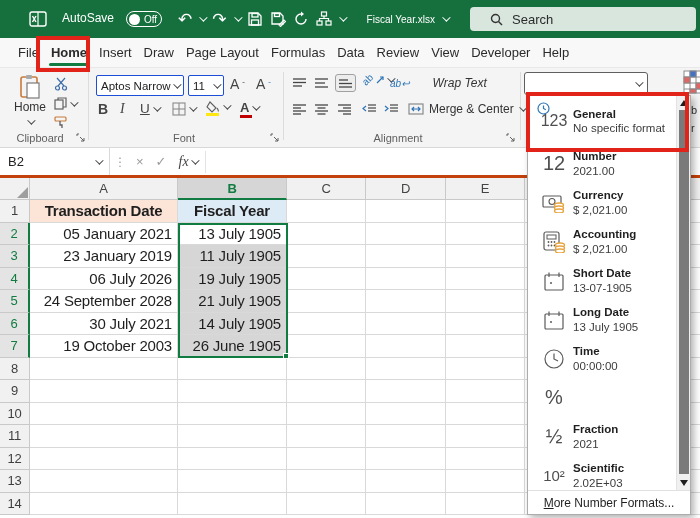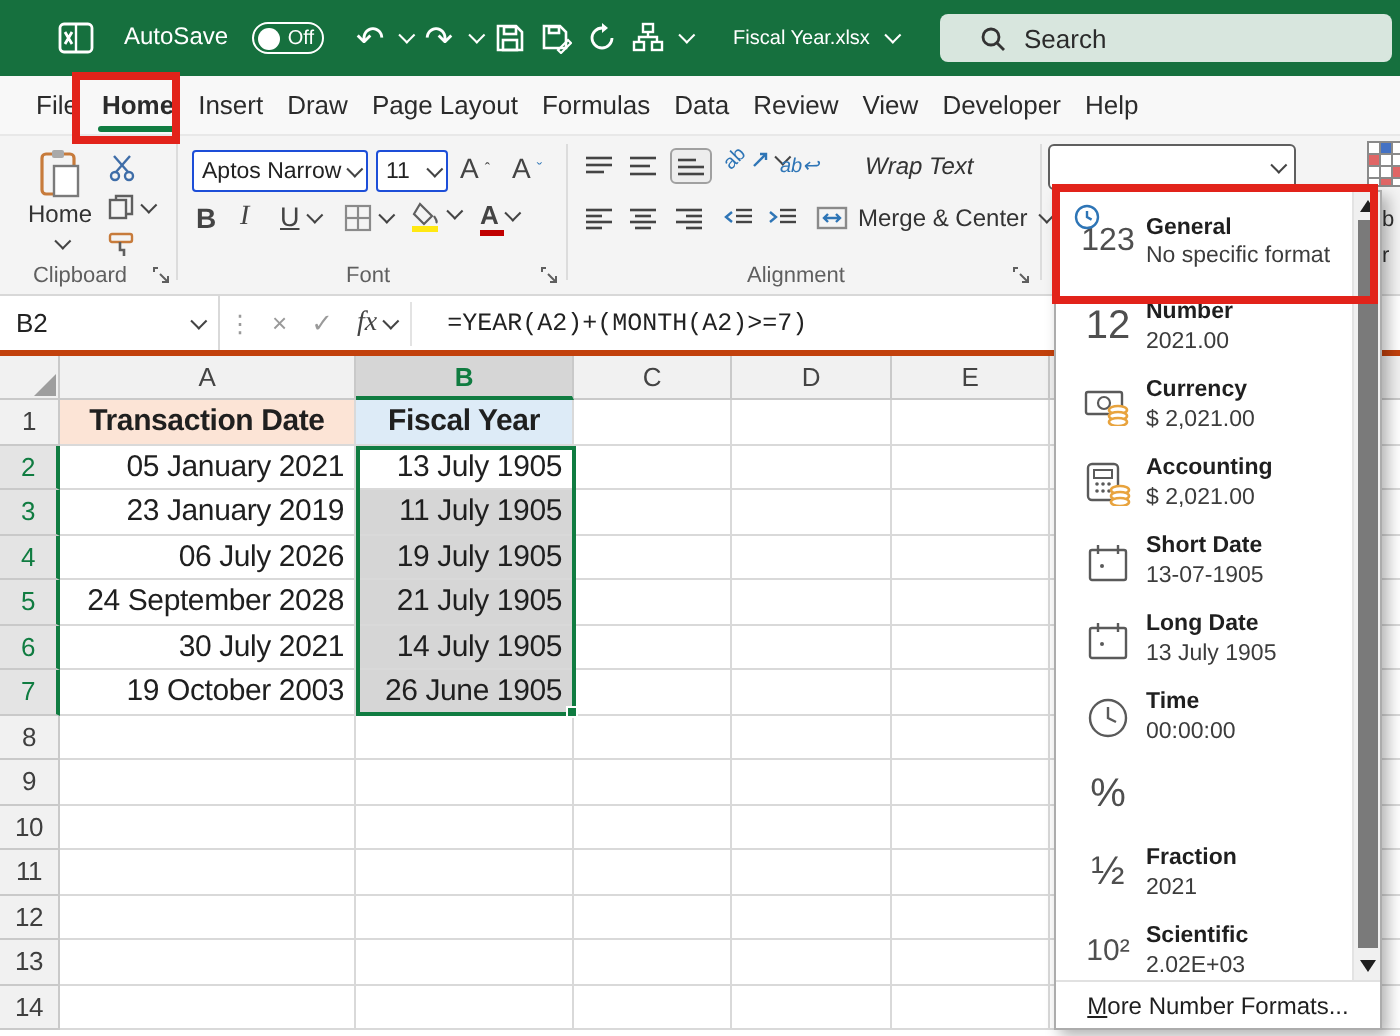--- a/index.html
+++ b/index.html
@@ -390,21 +390,20 @@
     <div id="namebox">
       <span>B2</span>
       <span class="chev dark"></span>
     </div>
     <span class="fb-dots">⋮</span>
     <span class="fb-btn">×</span>
     <span class="fb-btn">✓</span>
     <span class="fb-fx">fx</span>
     <span class="chev dark"></span>
     <span class="fb-sep"></span>
-    <span id="formula-text">=YEAR(A2)+(MONTH(A2)&gt;=7)</span>
   </div>
 
   <div id="sheet" class="abs">
 
     <div class="grow">
       <div class="cell hdr w-rh" style="position:relative;">
           <span id="selectall-tri"></span>
         </div>
       <div class="cell hdr w-a">A</div>
       <div class="cell hdr w-b colB-hdr">B</div>

